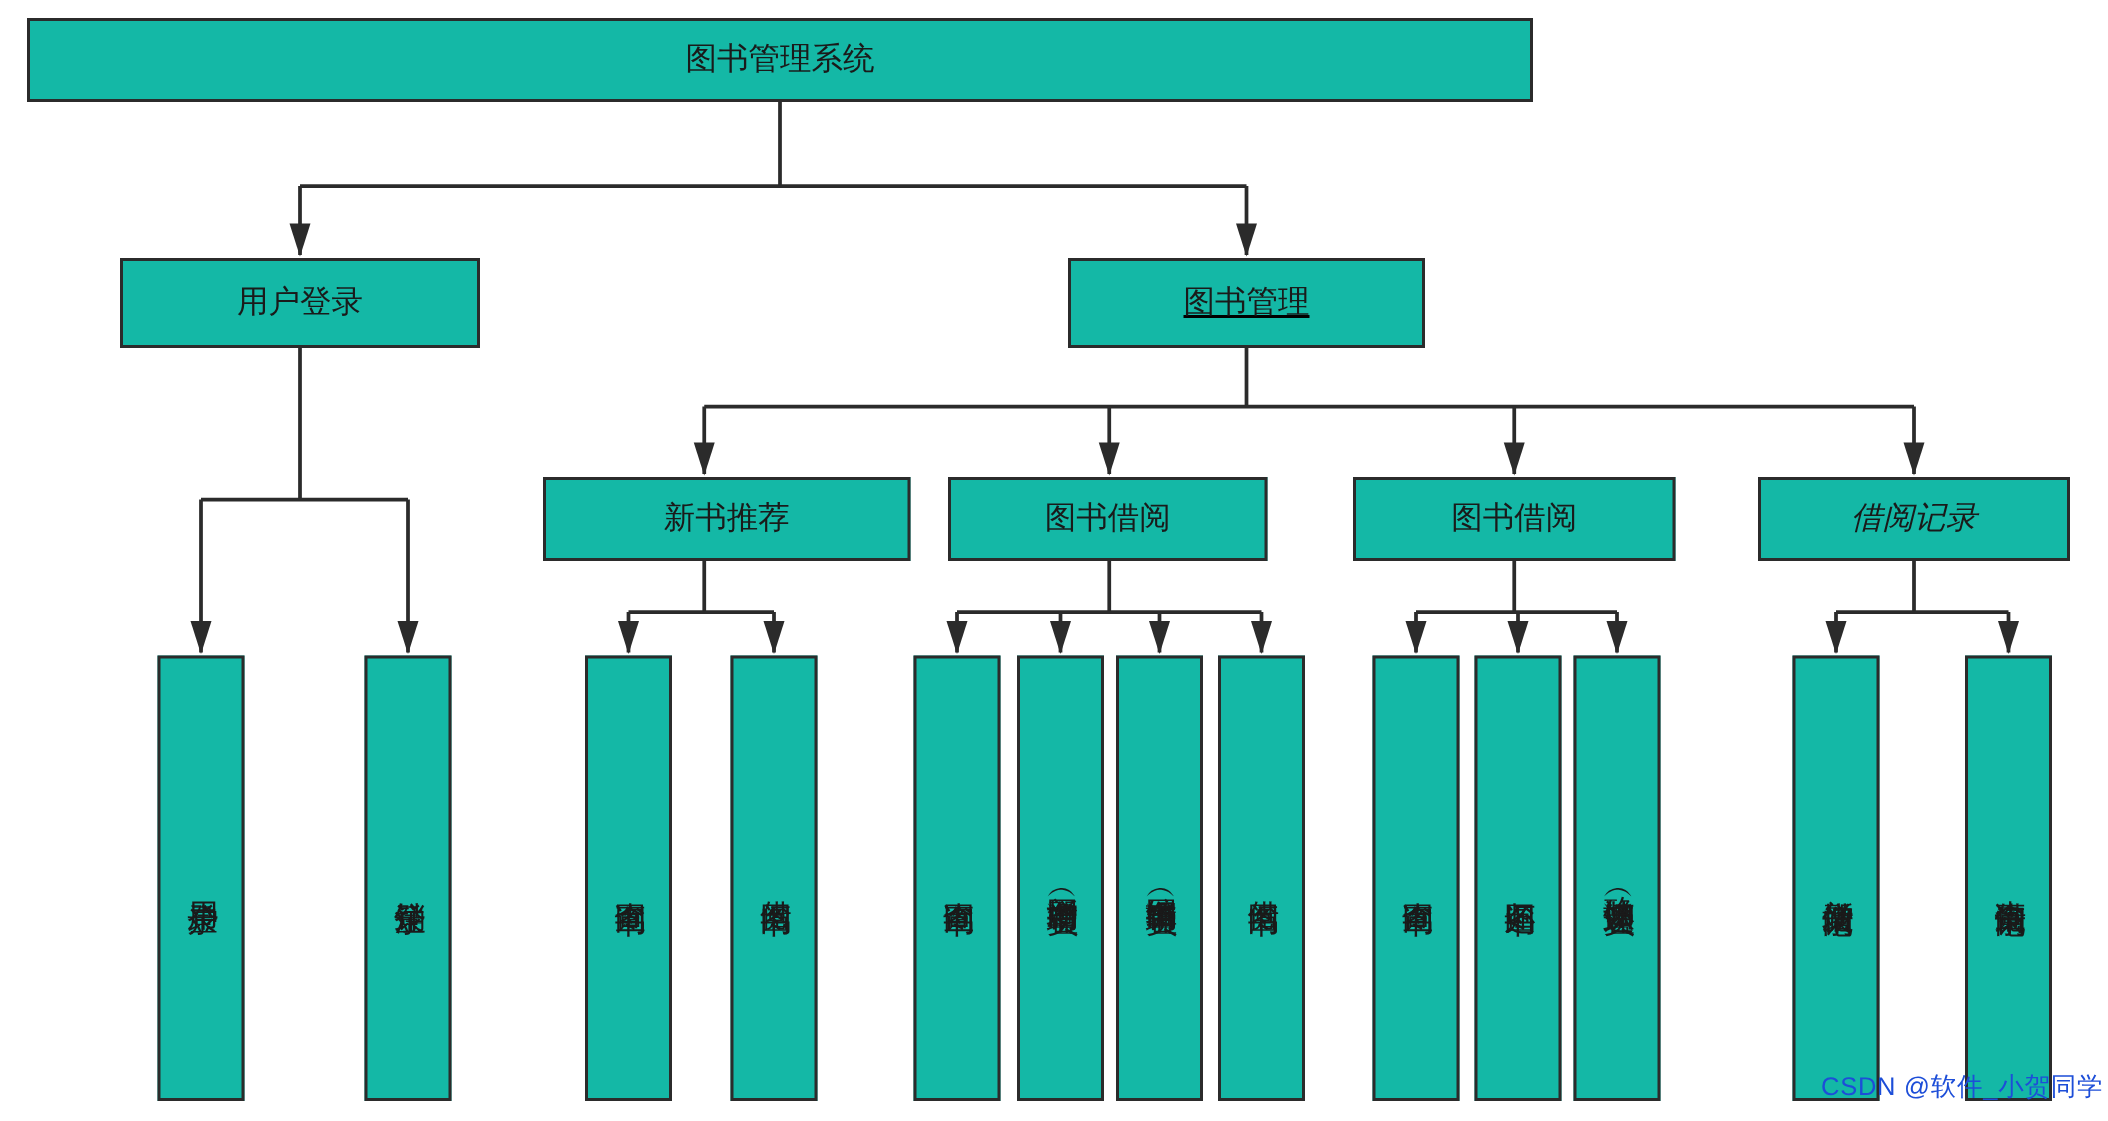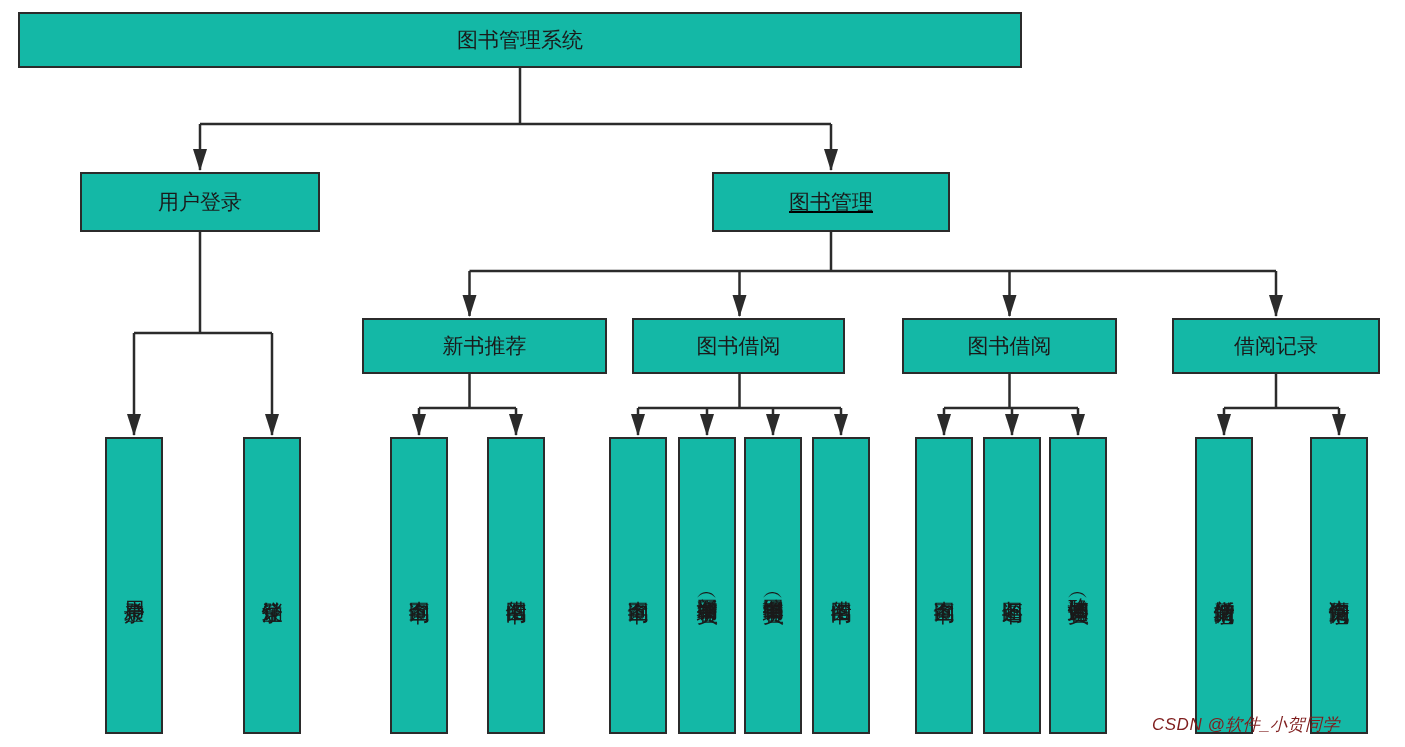--- a/index.html
+++ b/index.html
@@ -130,21 +130,21 @@
       <div class="node horiz" style="left: 362px; top: 318px; width: 245px; height: 56px; border-color: rgb(43, 43, 43);">
         <span class="label" style="color: rgb(26, 26, 26);">新书推荐</span>
       </div>
       <div class="node horiz" style="left: 632px; top: 318px; width: 213px; height: 56px; border-color: rgb(43, 43, 43);">
         <span class="label" style="color: rgb(26, 26, 26);">图书借阅</span>
       </div>
       <div class="node horiz" style="left: 902px; top: 318px; width: 215px; height: 56px; border-color: rgb(43, 43, 43);">
         <span class="label" style="color: rgb(26, 26, 26);">图书借阅</span>
       </div>
       <div class="node horiz" style="left: 1172px; top: 318px; width: 208px; height: 56px; border-color: rgb(43, 43, 43);">
-        <span class="label" style="color: rgb(26, 26, 26);">借阅记录</span>
+        <span class="label" style="color: rgb(26, 26, 26); font-style: italic;">借阅记录</span>
       </div>
       <div class="node vert" style="left: 105px; top: 437px; width: 58px; height: 297px; border-color: rgb(43, 43, 43);">
         <span class="label" style="color: rgb(26, 26, 26);">用户登录</span>
       </div>
       <div class="node vert" style="left: 243px; top: 437px; width: 58px; height: 297px; border-color: rgb(43, 43, 43);">
         <span class="label" style="color: rgb(26, 26, 26);">注销登录</span>
       </div>
       <div class="node vert" style="left: 390px; top: 437px; width: 58px; height: 297px; border-color: rgb(43, 43, 43);">
         <span class="label" style="color: rgb(26, 26, 26);">查询图书</span>
       </div>
@@ -172,14 +172,14 @@
       <div class="node vert" style="left: 1049px; top: 437px; width: 58px; height: 297px; border-color: rgb(43, 43, 43);">
         <span class="label" style="color: rgb(26, 26, 26);">确认归还（管理员）</span>
       </div>
       <div class="node vert" style="left: 1195px; top: 437px; width: 58px; height: 297px; border-color: rgb(43, 43, 43);">
         <span class="label" style="color: rgb(26, 26, 26);">新增借阅记录</span>
       </div>
       <div class="node vert" style="left: 1310px; top: 437px; width: 58px; height: 297px; border-color: rgb(43, 43, 43);">
         <span class="label" style="color: rgb(26, 26, 26);">查询借阅记录</span>
       </div>
     </div>
-  <div class="watermark" style="left: 1152px; top: 713px; color: #7f1d1d; font-style: italic;">CSDN @软件_小贺同学</div>
+  <div class="watermark" style="left: 1214px; top: 713px; color: #1d4ed8;">CSDN @软件_小贺同学</div>
 </div>
 
 </body></html>

